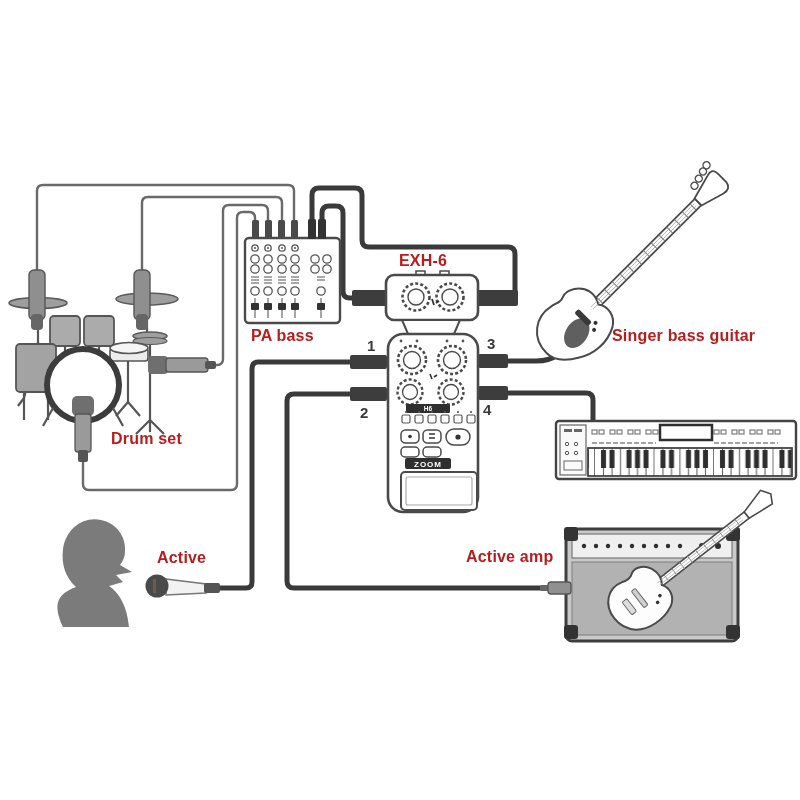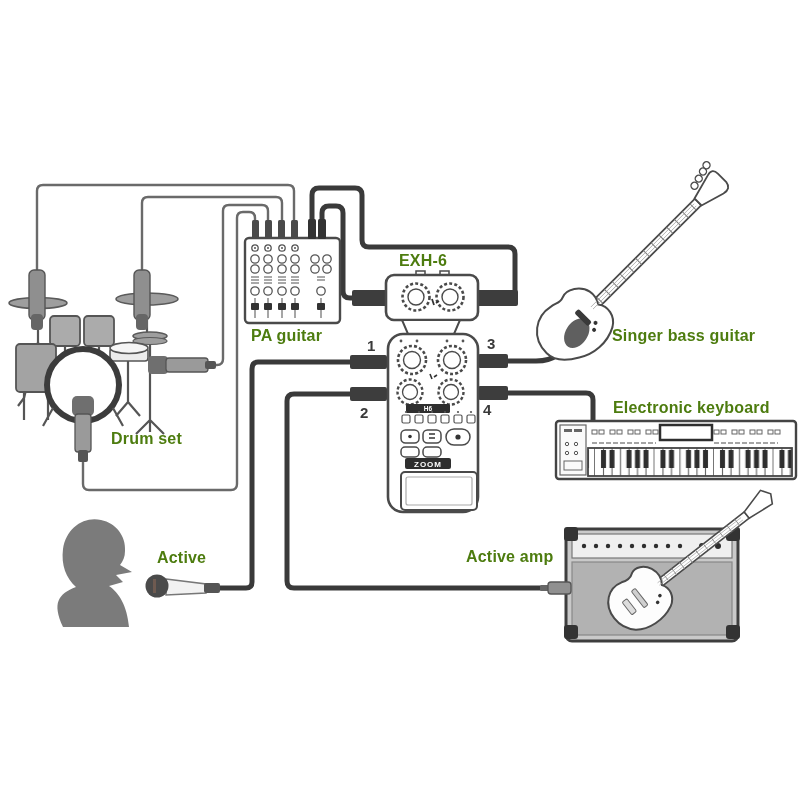--- a/index.html
+++ b/index.html
@@ -1,19 +1,19 @@
 <!DOCTYPE html>
 <html><head>
 <meta charset="utf-8">
 <style>
   html,body{margin:0;padding:0;background:#fff;}
   .canvas{position:relative;width:800px;height:800px;background:#ffffff;overflow:hidden;
           font-family:"Liberation Sans",sans-serif;}
   .art{position:absolute;left:0;top:0;}
-  .lbl{position:absolute;font-weight:700;color:#4d7c0f;font-size:16px;white-space:nowrap;
+  .lbl{position:absolute;font-weight:700;color:#b91c1c;font-size:16px;white-space:nowrap;
        letter-spacing:0.2px;}
   .num{position:absolute;font-weight:700;color:#3a3a3a;font-size:15px;}
 </style>
 </head>
 <body>
 
 <div class="canvas">
 <svg class="art" width="800" height="800" viewBox="0 0 800 800">
 
   <defs>
@@ -302,24 +302,23 @@
     <path d="M26,-1.5H132 M26,1.5H132" stroke="#999" stroke-width="0.6"></path>
   </g>
   <g>
     <rect x="540" y="585" width="10" height="6" rx="1.5" fill="#666"></rect>
     <rect x="548" y="582" width="23" height="12" rx="3" fill="#909090" stroke="#555" stroke-width="1.3"></rect>
   </g>
 
 </svg>
 
 <div class="lbl" style="left:111px;top:430px">Drum set</div>
-<div class="lbl" style="left:251px;top:327px">PA guitar</div>
+<div class="lbl" style="left:251px;top:327px">PA bass</div>
 <div class="lbl" style="left:399px;top:252px">EXH-6</div>
 <div class="lbl" style="left:612px;top:327px">Singer bass guitar</div>
-<div class="lbl" style="left:613px;top:399px">Electronic keyboard</div>
 <div class="lbl" style="left:157px;top:549px">Active</div>
 <div class="lbl" style="left:466px;top:548px">Active amp</div>
 <div class="num" style="left:367px;top:337px">1</div>
 <div class="num" style="left:360px;top:404px">2</div>
 <div class="num" style="left:487px;top:335px">3</div>
 <div class="num" style="left:483px;top:401px">4</div>
 
 </div>
 
 </body></html>

